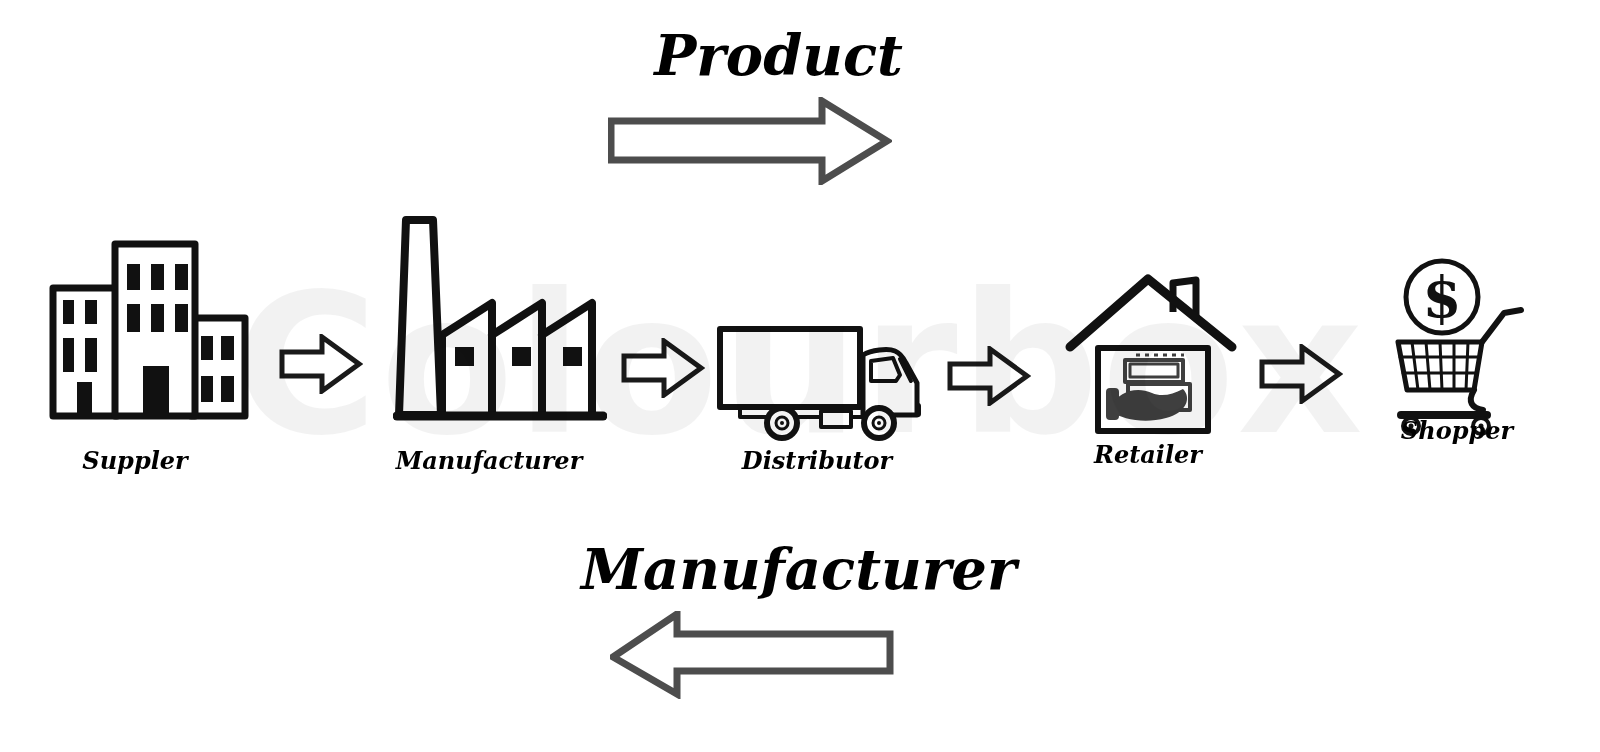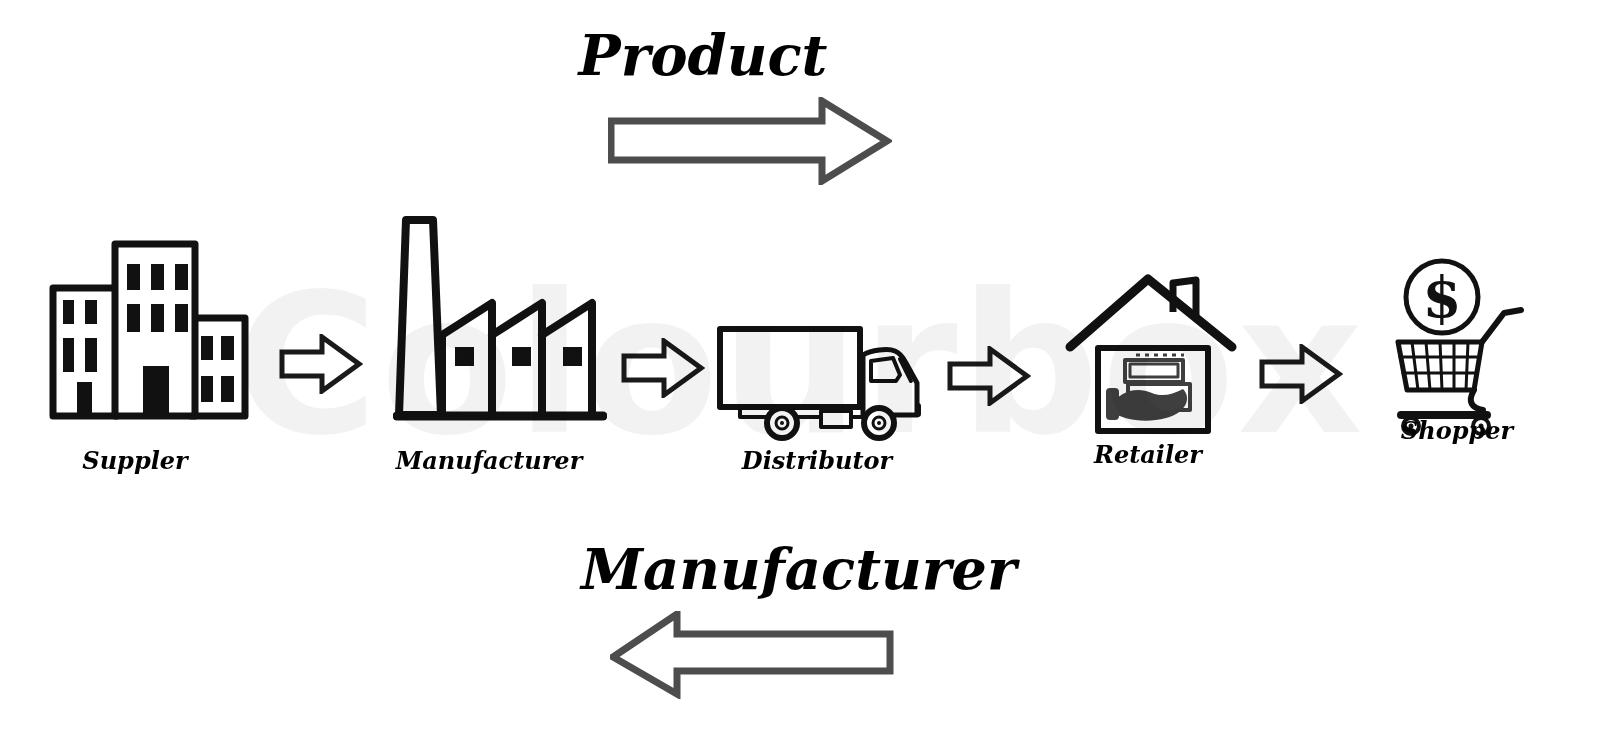--- a/index.html
+++ b/index.html
@@ -31,21 +31,21 @@
     color: var(--wm, rgba(0,0,0,0.05));
     z-index: 6;
     pointer-events: none;
     user-select: none;
     white-space: nowrap;
   }
 
   .flow-title {
     position: absolute;
     width: 400px;
-    text-align: center;
+    text-align: right;
     font-style: italic;
     font-weight: bold;
     font-size: 56px;
     color: var(--label-text, #000);
     white-space: nowrap;
     z-index: 2;
   }
   .title-product { left: 503px; top: 22px; }
   .title-info    { left: 581px; top: 536px; }
 

